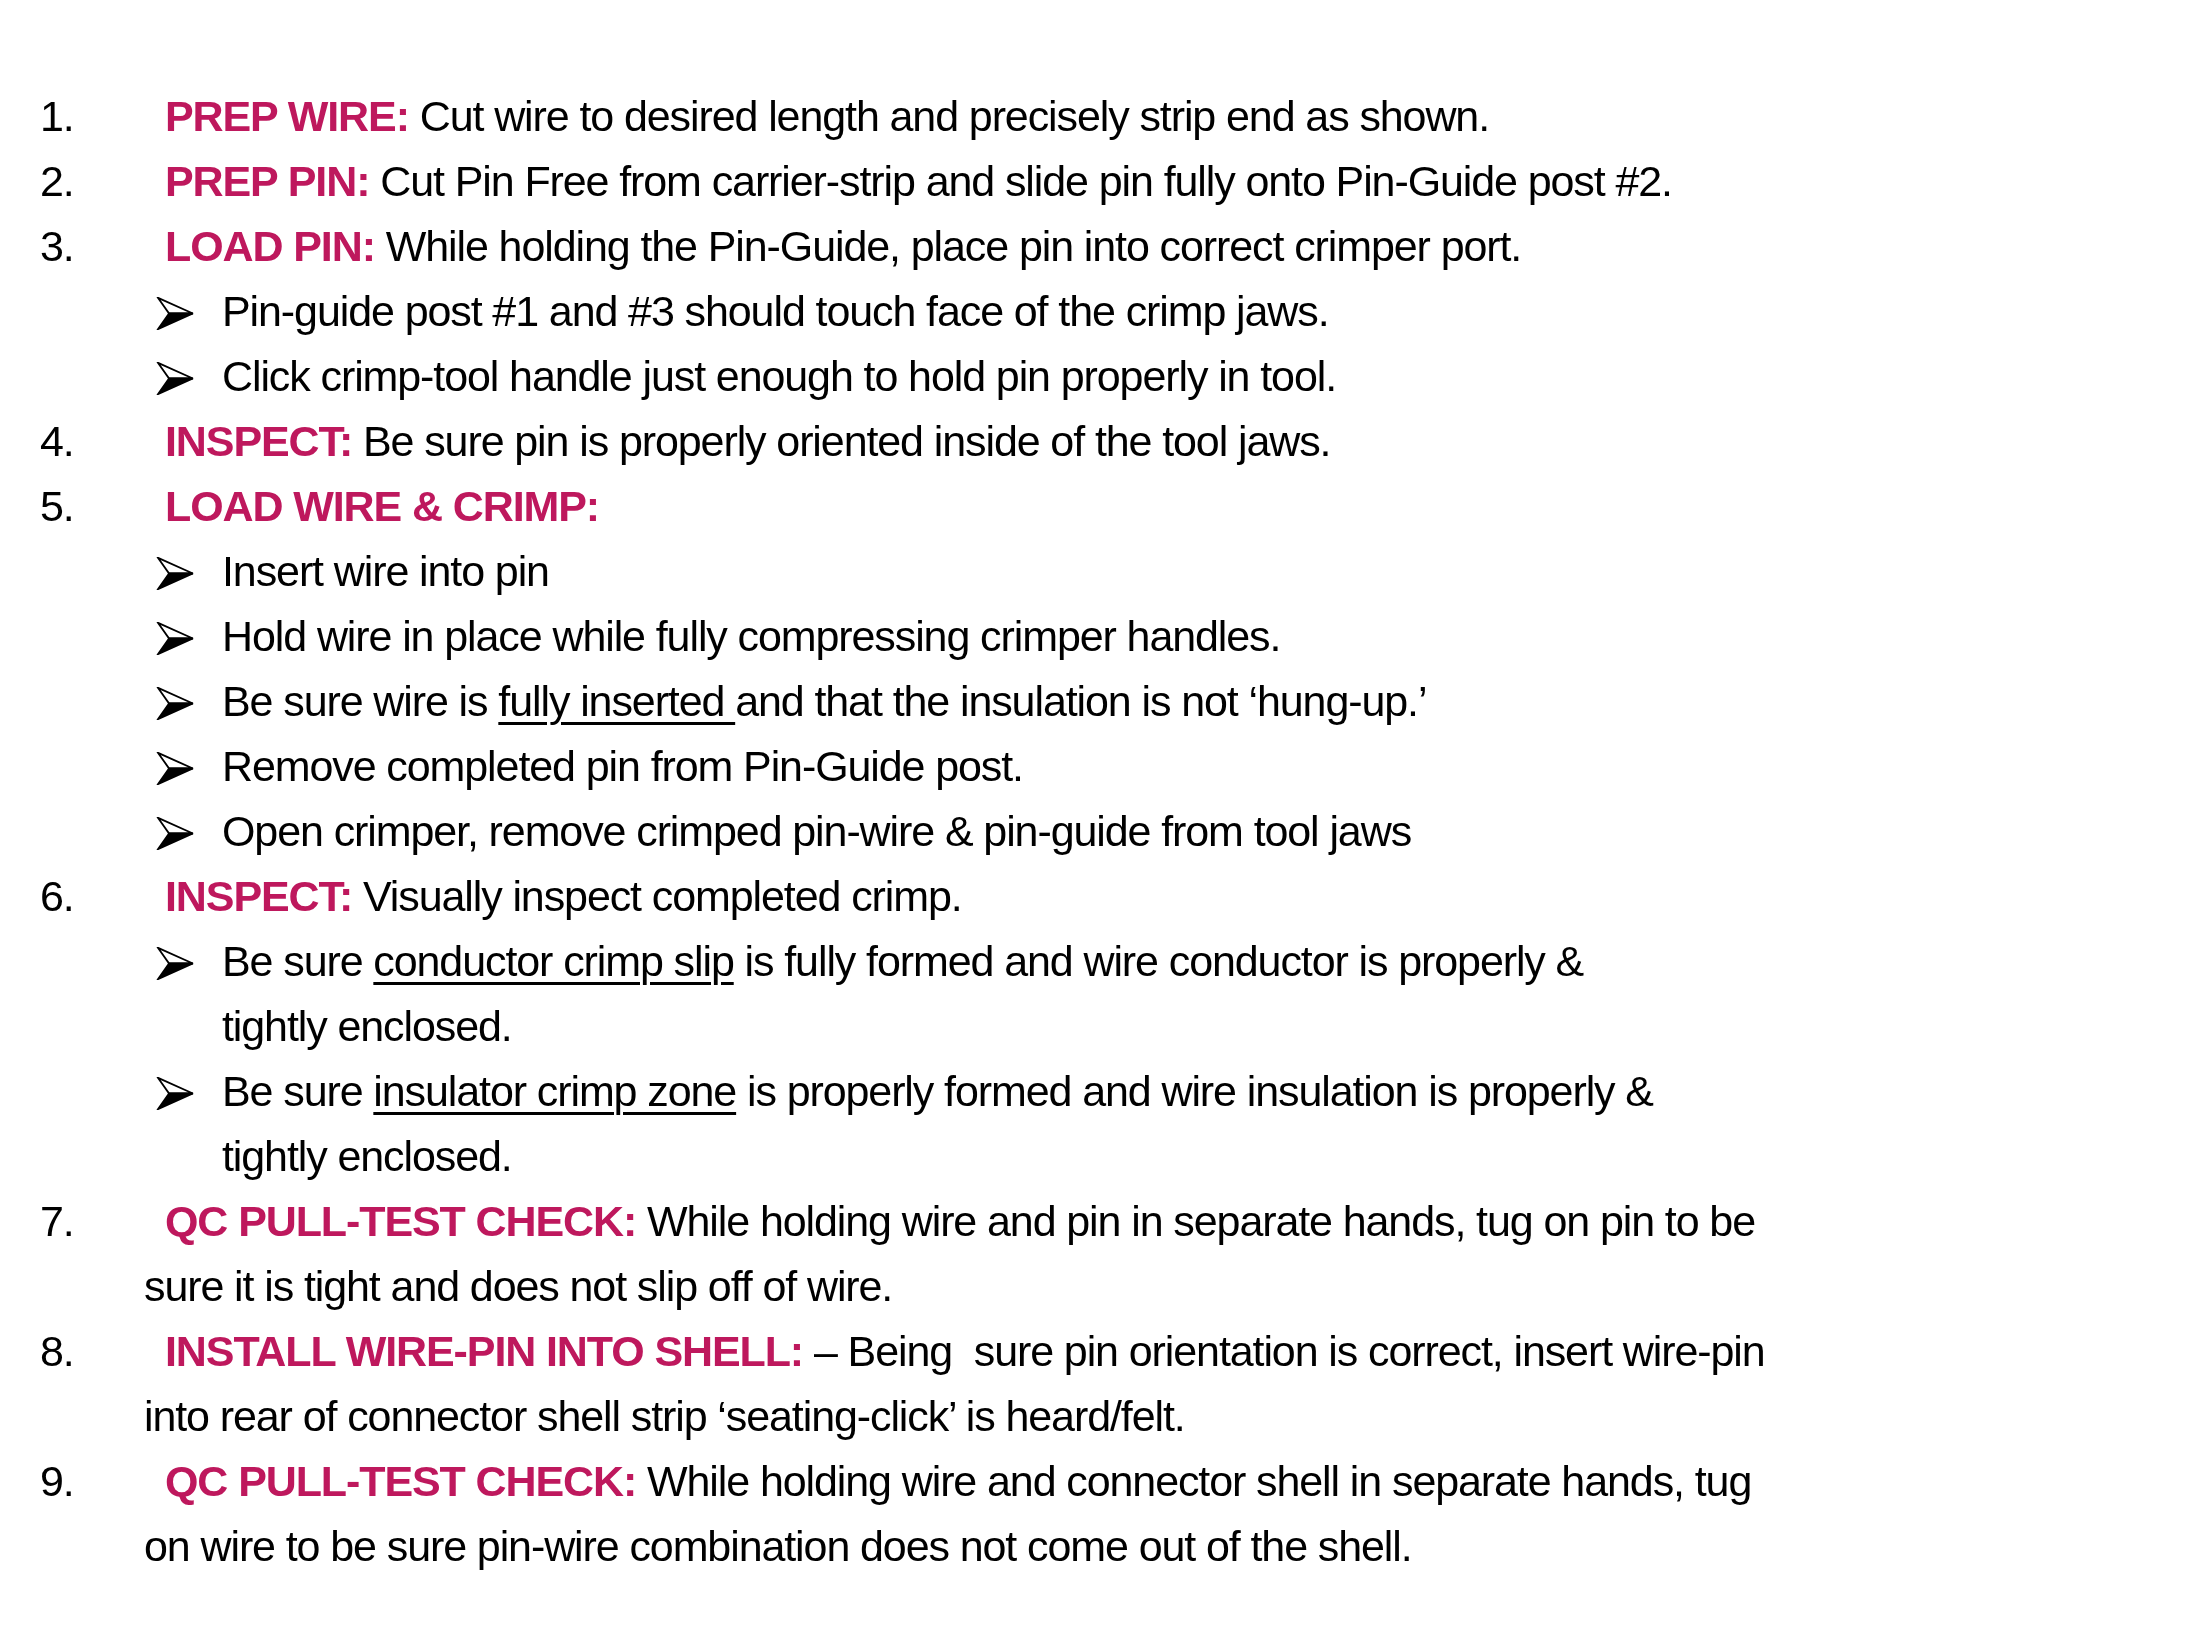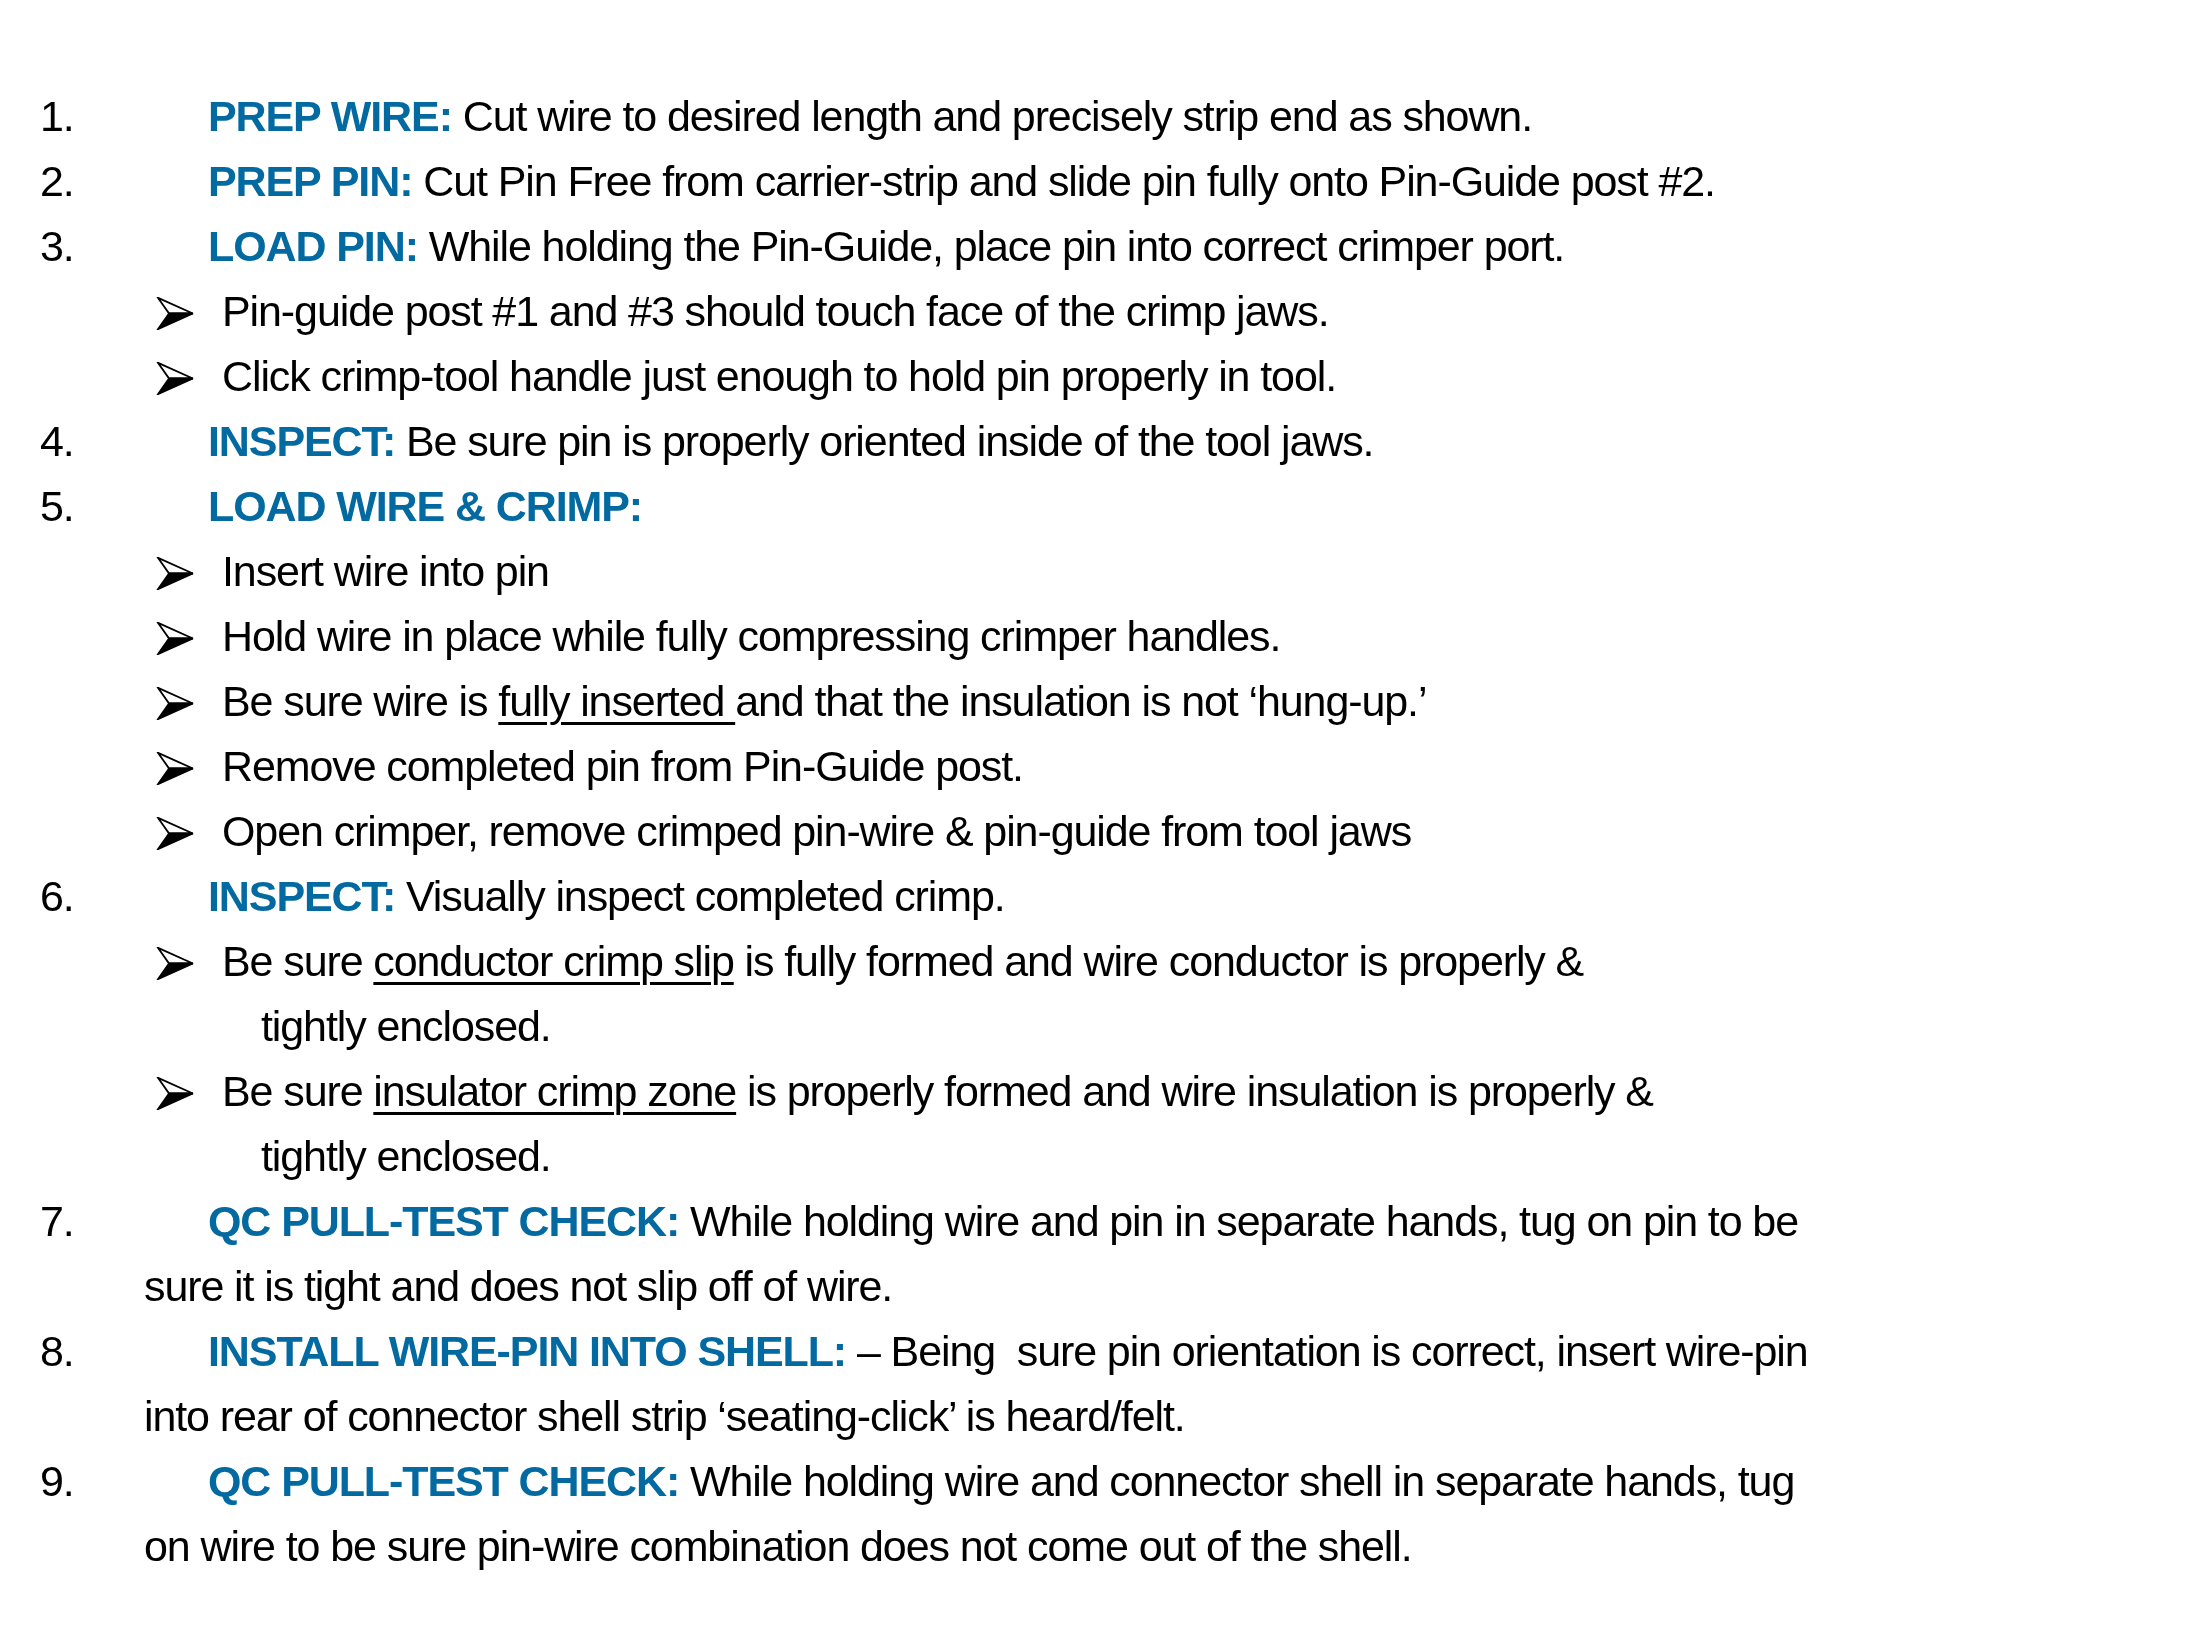--- a/index.html
+++ b/index.html
@@ -53,26 +53,24 @@
     }
     .sub-text {
       position: absolute;
       left: 222px;
       top: 0;
     }
     .sub-cont {
       position: absolute;
       left: 222px;
       top: 0;
-      margin-left: 39px;
     }
     .head {
-      color: #0369a1;
+      color: #be185d;
       font-weight: bold;
-      margin-left: 43px;
     }
     .u {
       text-decoration: underline;
       text-decoration-thickness: 2.8px;
       text-underline-offset: 5.5px;
     }
   </style>
 </head>
 <body>
 

